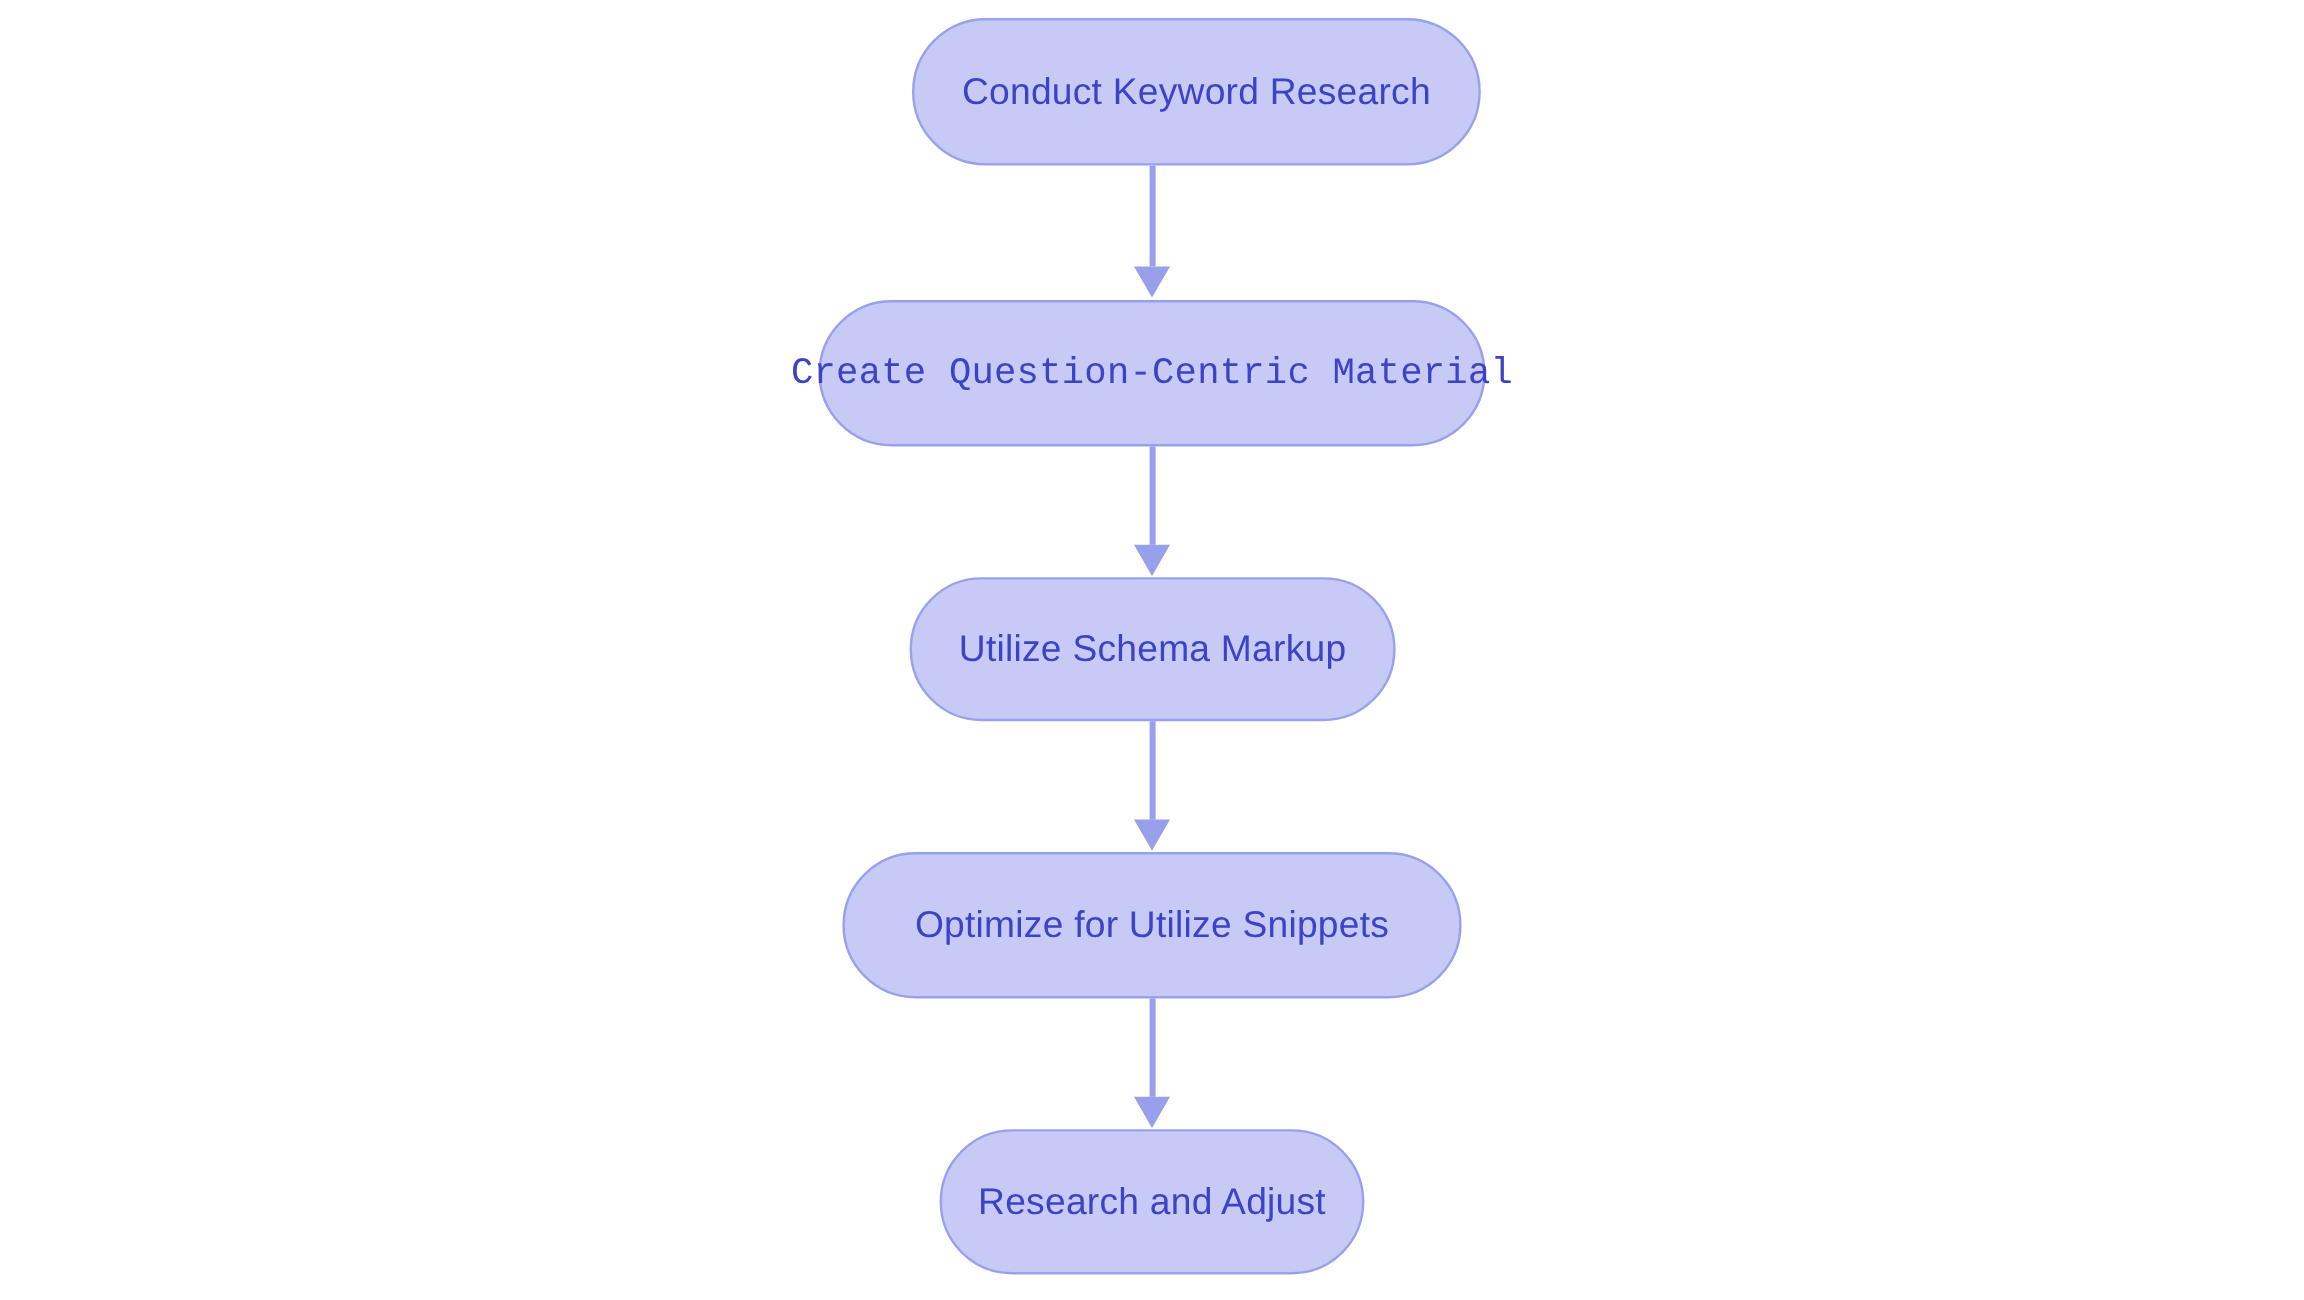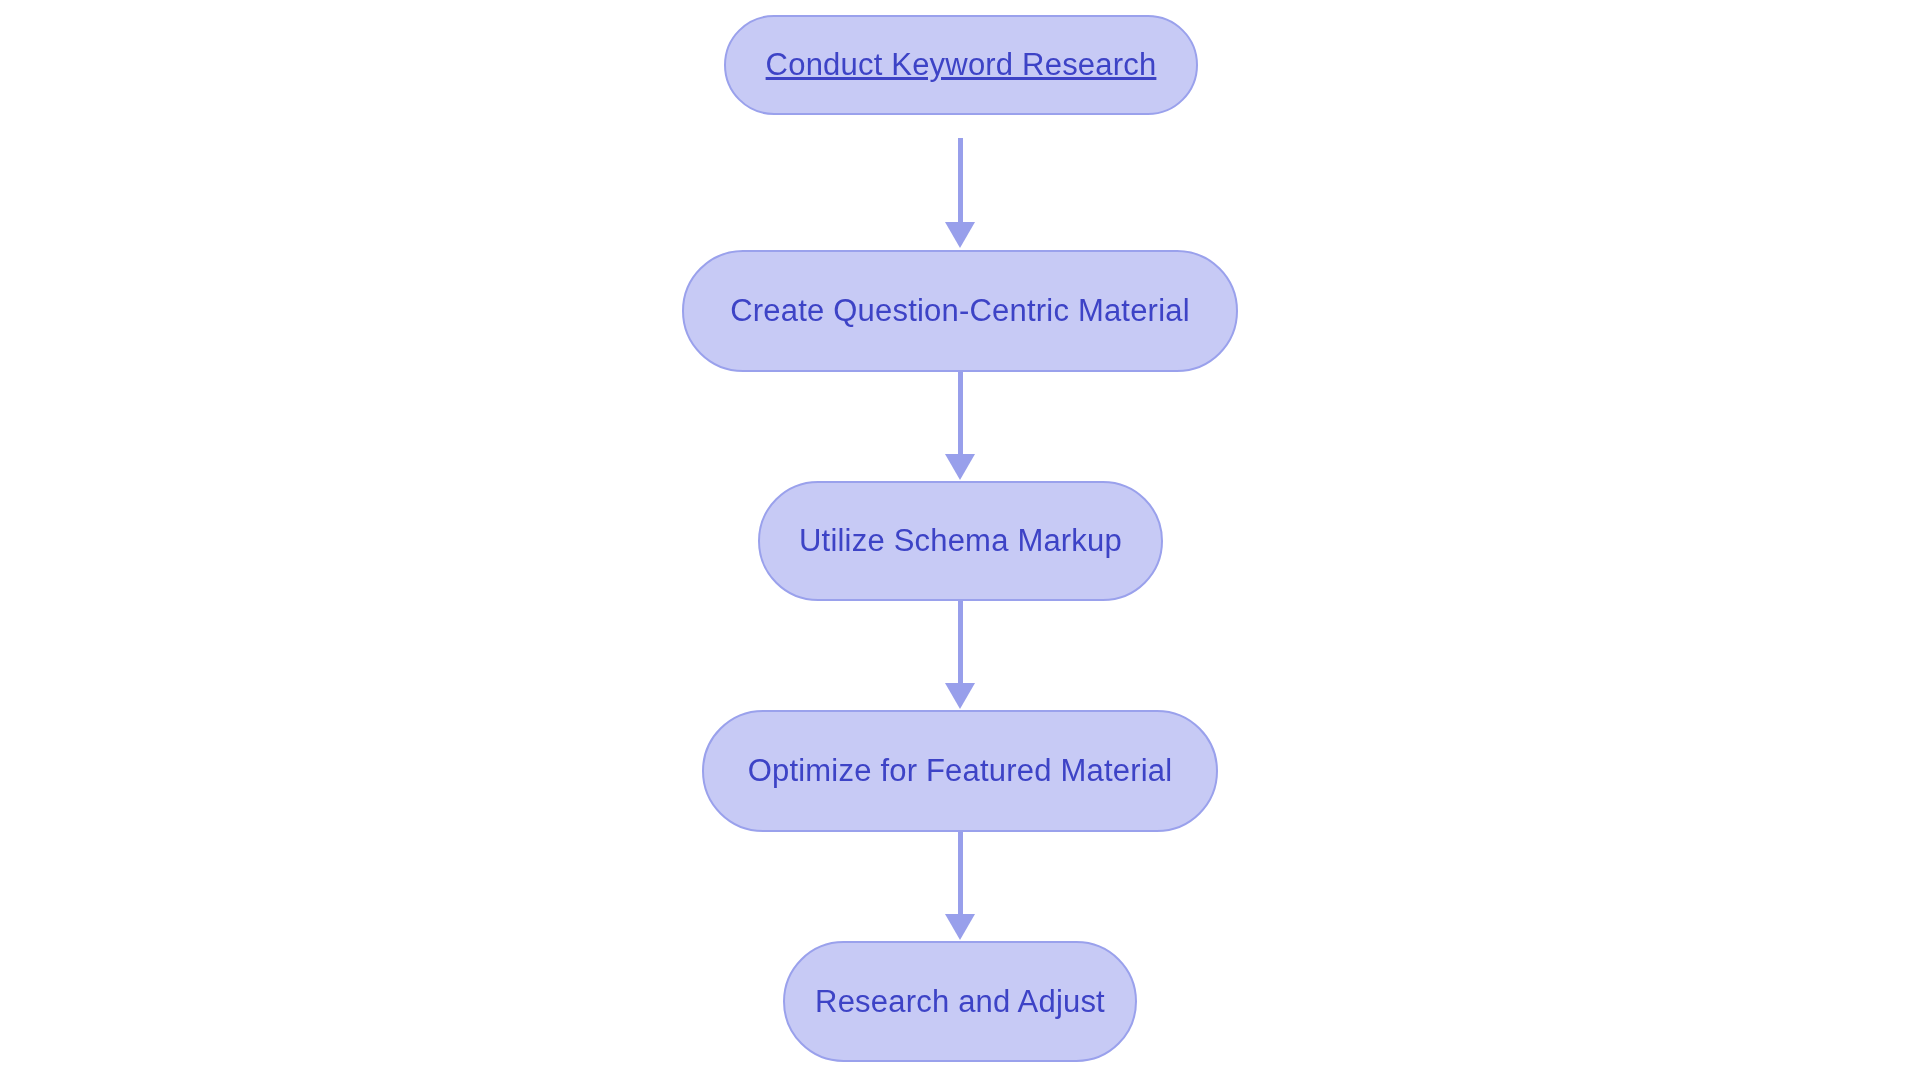--- a/index.html
+++ b/index.html
@@ -26,22 +26,22 @@
     justify-content: center;
     background: var(--node-fill, #c7caf5);
     border: 2px solid var(--node-border, #9aa1ec);
     border-radius: 62px;
     color: var(--node-text, #3d43c6);
     font-size: 31px;
     letter-spacing: 0.2px;
     white-space: nowrap;
     text-align: center;
   }
-  .node-1 { left: 724px; top: 15px;  width: 474px; height: 100px; text-decoration: underline; }
-  .node-2 { left: 682px; top: 250px; width: 556px; height: 122px; }
+  .node-1 { left: 760px; top: 15px;  width: 474px; height: 123px; }
+  .node-2 { left: 682px; top: 250px; width: 556px; height: 122px; font-family: Liberation Mono, monospace; }
   .node-3 { left: 758px; top: 481px; width: 405px; height: 120px; align-items: center; }
   .node-4 { left: 702px; top: 710px; width: 516px; height: 122px; }
   .node-5 { left: 783px; top: 941px; width: 354px; height: 121px; }
 
   .arrow {
     position: absolute;
     left: 945px;           
     width: 30px;
     display: flex;
     flex-direction: column;
@@ -90,21 +90,21 @@
   <div class="node node-3">
     <span>Utilize Schema Markup</span>
   </div>
 
   <div class="arrow arrow-3">
     <div class="shaft"></div>
     <div class="head"></div>
   </div>
 
   <div class="node node-4">
-    <span>Optimize for Featured Material</span>
+    <span>Optimize for Utilize Snippets</span>
   </div>
 
   <div class="arrow arrow-4">
     <div class="shaft"></div>
     <div class="head"></div>
   </div>
 
   <div class="node node-5">
     <span>Research and Adjust</span>
   </div>

